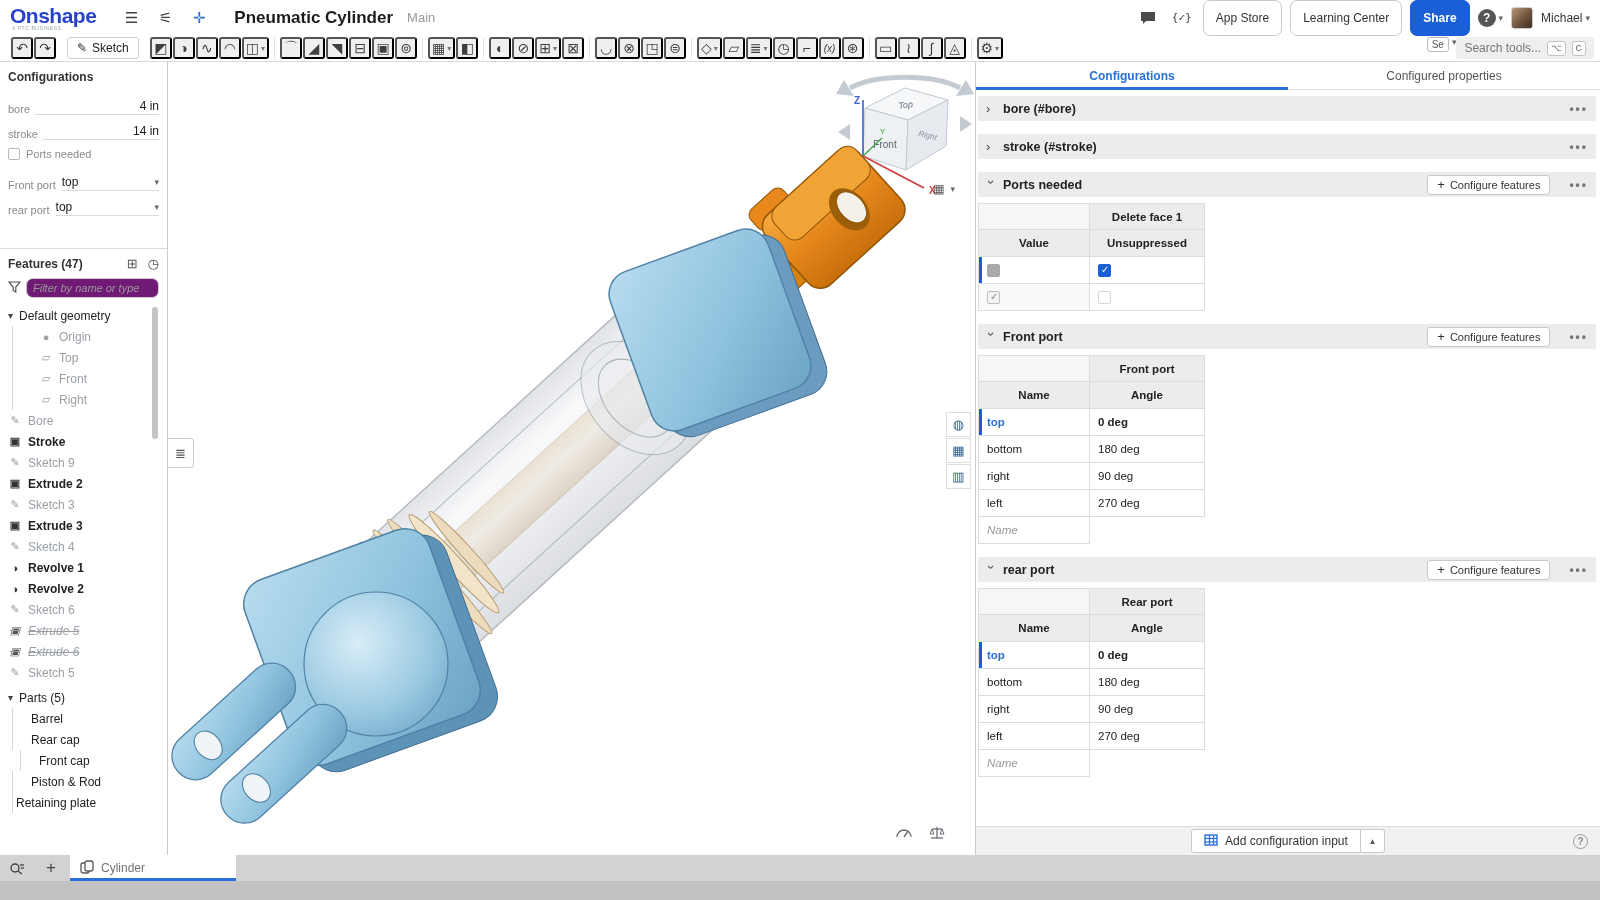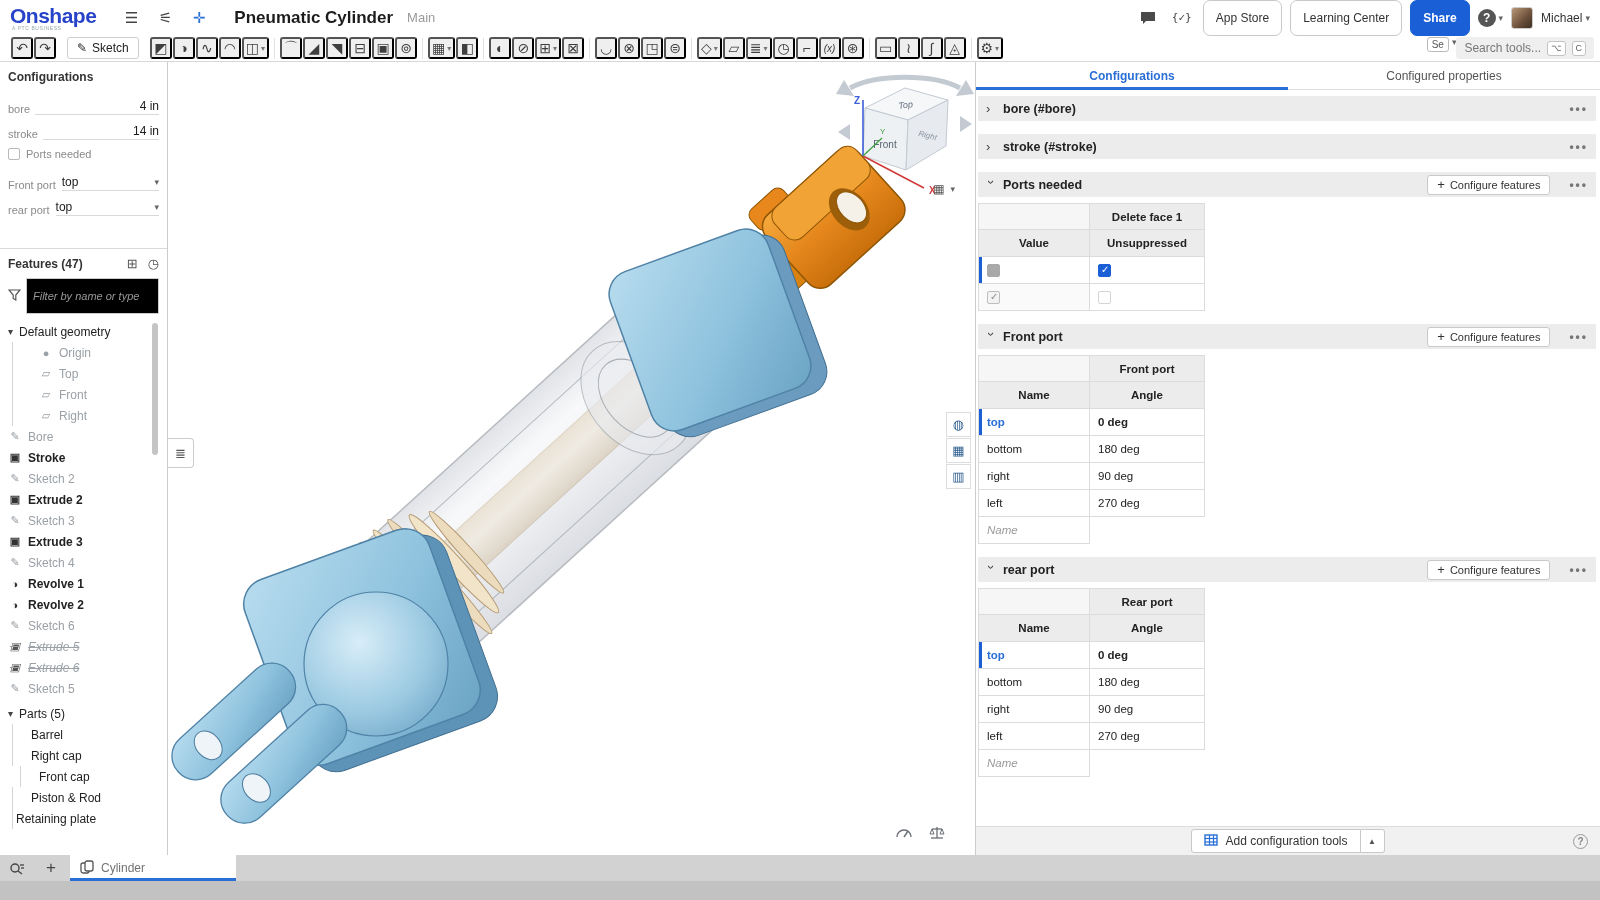--- a/index.html
+++ b/index.html
@@ -53,22 +53,22 @@
   .cb{width:12px;height:12px;border:1px solid #b9b9b9;border-radius:2px;background:#fff;display:inline-block}
   .cfg-dd{display:flex;align-items:flex-end;height:23px;margin-bottom:2px;cursor:pointer}
   .cfg-dd .val{flex:1;margin-left:6px;border-bottom:1px solid #d9d9d9;display:flex;align-items:center;
     font-size:12px;color:#1a1a1a;padding-bottom:1px}
   .cfg-dd .val .caret{margin-left:auto}
   .feat-hdr{display:flex;align-items:center;padding:7px 8px 4px 8px}
   .feat-hdr .t{font-size:12px;font-weight:bold;color:#333}
   .feat-hdr .ic{margin-left:auto;display:flex;gap:10px;color:#555;font-size:13px}
   .feat-hdr .ic span{cursor:pointer}
   .filter-row{display:flex;align-items:center;gap:5px;padding:3px 8px 5px 8px}
-  .filter-input{flex:1;border:1px solid #ccc;border-radius:0;height:36px;font-size:11px;
-    font-style:italic;color:#999;padding:0 6px;display:flex;align-items:center;background:#000000}
+  .filter-input{flex:1;border:1px solid #ccc;border-radius:7px;height:20px;font-size:11px;
+    font-style:italic;color:#999;padding:0 6px;display:flex;align-items:center;background:#701a75}
   .tree{position:relative;padding:2px 0 4px 0}
   .tree-item{display:flex;align-items:center;height:21px;padding:0 8px;gap:6px;cursor:pointer;font-size:12px}
   .tree-item .ti{width:14px;text-align:center;font-size:11px;color:#555;flex:none}
   .tree-item.muted,.tree-item.muted .ti{color:#9aa0a6}
   .tree-item.solid{color:#222;font-weight:bold}
   .tree-item.solid .ti{color:#333}
   .tree-item.suppressed{color:#9aa0a6;font-style:italic;text-decoration:line-through}
   .tree-item.indent{padding-left:26px;border-left:1px solid #d5d5d5;margin-left:12px}
   .tree-group{display:flex;align-items:center;height:21px;padding:0 8px;gap:6px;font-size:12px;color:#222;cursor:pointer}
   .tree-group .gcaret{font-size:10px;color:#444}
@@ -397,21 +397,21 @@
         <div class="tree-item muted">
           <span class="ti">✎</span>
           <span>Bore</span>
         </div>
         <div class="tree-item solid">
           <span class="ti">▣</span>
           <span>Stroke</span>
         </div>
         <div class="tree-item muted">
           <span class="ti">✎</span>
-          <span>Sketch 2</span>
+          <span>Sketch 9</span>
         </div>
         <div class="tree-item solid">
           <span class="ti">▣</span>
           <span>Extrude 2</span>
         </div>
         <div class="tree-item muted">
           <span class="ti">✎</span>
           <span>Sketch 3</span>
         </div>
         <div class="tree-item solid">
@@ -450,21 +450,21 @@
       </div>
     <div class="tree" id="parts-tree" style="padding-top:0">
         <div class="tree-group">
           <span class="gcaret">▾</span>
           <span>Parts (5)</span>
         </div>
         <div class="tree-item indent" style="padding-left: 18px;">
           <span>Barrel</span>
         </div>
         <div class="tree-item indent" style="padding-left: 18px;">
-          <span>Right cap</span>
+          <span>Rear cap</span>
         </div>
         <div class="tree-item indent" style="padding-left: 18px; margin-left: 20px;">
           <span>Front cap</span>
         </div>
         <div class="tree-item indent" style="padding-left: 18px;">
           <span>Piston &amp; Rod</span>
         </div>
         <div class="tree-item indent" style="padding-left: 3px;">
           <span>Retaining plate</span>
         </div>
@@ -768,21 +768,21 @@
         <div class="m">
           <span>
             <svg width="14" height="12" viewBox="0 0 14 12">
                 <rect x="1" y="1" width="12" height="10" fill="none" stroke="#2a6fd6" stroke-width="1.4"></rect>
                 <line x1="1" y1="4.5" x2="13" y2="4.5" stroke="#2a6fd6" stroke-width="1.2"></line>
                 <line x1="1" y1="8" x2="13" y2="8" stroke="#2a6fd6" stroke-width="1.2"></line>
                 <line x1="5.5" y1="1" x2="5.5" y2="11" stroke="#2a6fd6" stroke-width="1.2"></line>
                 <line x1="9.5" y1="1" x2="9.5" y2="11" stroke="#2a6fd6" stroke-width="1.2"></line>
               </svg>
           </span>
-          <span>Add configuration tools</span>
+          <span>Add configuration input</span>
         </div>
         <div class="a">▲</div>
       </div>
       <div class="rp-help">?</div>
     </div>
   </div>
 </div>
 
 <div class="tabbar">
   <div class="tbtn">

